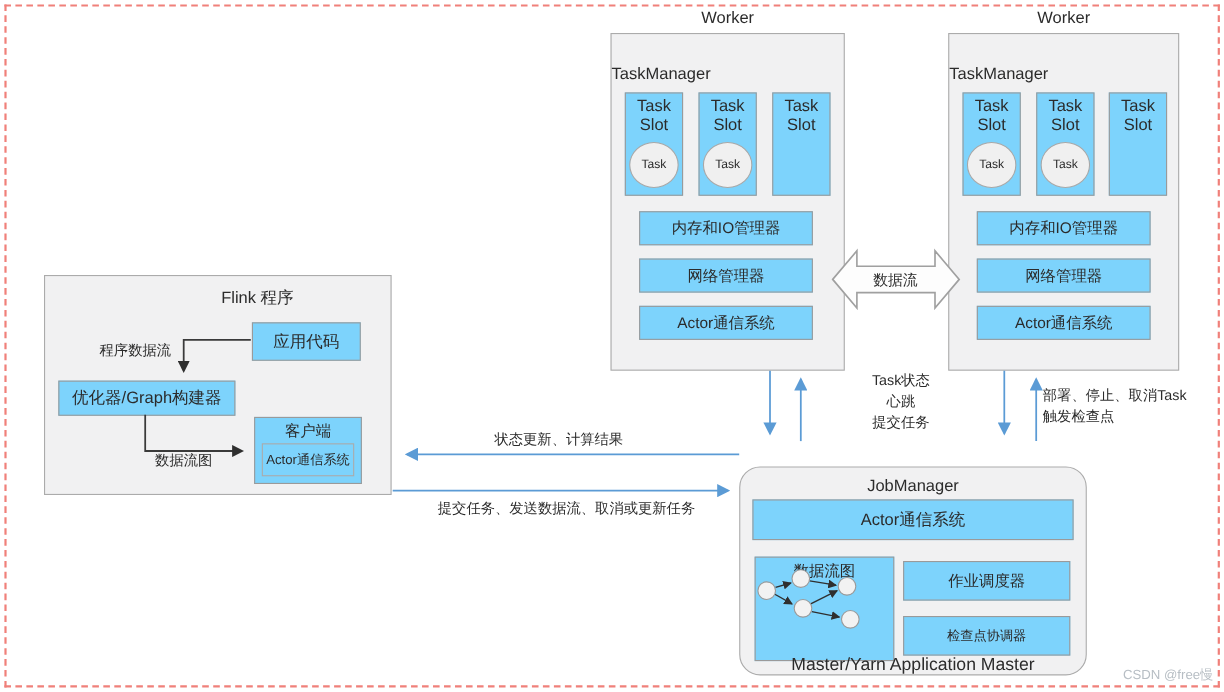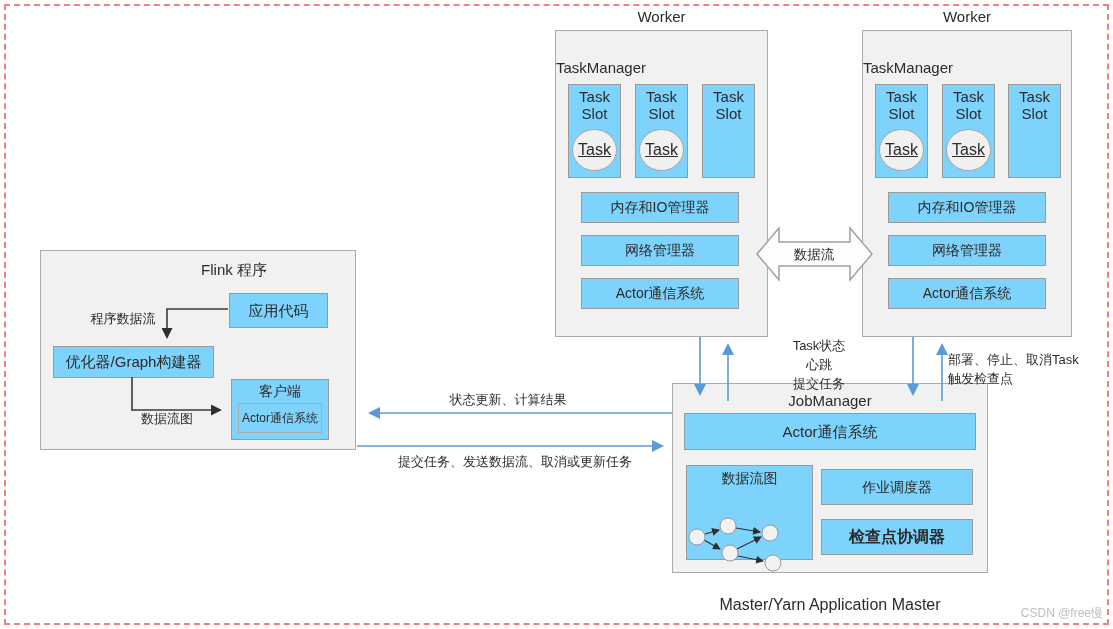--- a/index.html
+++ b/index.html
@@ -16,21 +16,21 @@
   .whitebox{
     position:absolute;background:#7dd3fc;border:1px solid #9A9A9A;box-sizing:border-box;
     text-align:center;
   }
   .section-title{position:absolute;text-align:center;font-size:15px;z-index:2;}
   .tm-title{position:absolute;top:28px;left:0;width:100%;text-align:left;font-size:15px;}
   .slot{top:53px;width:53px;height:94px;font-size:15px;line-height:1.15;padding-top:3px;}
   .task-circle{
     position:absolute;left:3px;top:44px;width:45px;height:42px;border-radius:50%;
     background:#F0F0F0;border:1px solid #A8A8A8;box-sizing:border-box;
-    font-size:16px;line-height:40px;text-align:center;text-decoration:underline;
+    font-size:11px;line-height:40px;text-align:center;
   }
   .comp{left:25px;width:158px;height:31px;line-height:29px;font-size:14px;}
   .floating-label{position:absolute;z-index:10;font-size:13px;line-height:1.3;}
   .center{text-align:center;}
   svg.overlay{position:absolute;left:0;top:0;z-index:5;pointer-events:none;}
   .jm-title{position:absolute;top:8px;left:0;width:100%;text-align:center;font-size:15px;}
   .client-title{position:absolute;top:3px;left:0;width:100%;text-align:center;font-size:14px;}
   .watermark{position:absolute;right:10px;bottom:7px;font-size:12px;color:#B7BEC4;z-index:10;}
   .footer-label{position:absolute;left:672px;top:596px;width:316px;text-align:center;font-size:16px;z-index:2;}
 </style>
@@ -89,28 +89,28 @@
   <div class="panel" style="left:40px;top:250px;width:316px;height:200px;">
     <div class="section-title" style="left:0;top:10px;width:100%;margin-left:36px;">Flink 程序</div>
     <div class="whitebox" style="left:188px;top:42px;width:99px;height:35px;line-height:33px;font-size:15px;">应用代码</div>
     <div class="whitebox" style="left:12px;top:95px;width:161px;height:32px;line-height:30px;font-size:15px;">优化器/Graph构建器</div>
     <div class="whitebox" style="left:190px;top:128px;width:98px;height:61px;">
       <div class="client-title">客户端</div>
       <div class="whitebox" style="left:6px;top:23px;width:84px;height:30px;line-height:28px;font-size:12px;border-color:#ABABAB;">Actor通信系统</div>
     </div>
   </div>
 
-  <div class="panel" style="left:672px;top:383px;width:316px;height:190px;">
+  <div class="panel" style="left:672px;top:424px;width:316px;height:190px;border-radius:19px;">
     <div class="jm-title">JobManager</div>
     <div class="whitebox" style="left:11px;top:29px;width:292px;height:37px;line-height:35px;font-size:15px;">Actor通信系统</div>
     <div class="whitebox" style="left:13px;top:81px;width:127px;height:95px;">
       <div style="position:absolute;top:4px;left:0;width:100%;font-size:14px;">数据流图</div>
     </div>
     <div class="whitebox" style="left:148px;top:85px;width:152px;height:36px;line-height:34px;font-size:14px;">作业调度器</div>
-    <div class="whitebox" style="left:148px;top:135px;width:152px;height:36px;line-height:34px;font-size:16px;font-weight:bold;">检查点协调器</div>
+    <div class="whitebox" style="left:148px;top:135px;width:152px;height:36px;line-height:34px;font-size:12px;">检查点协调器</div>
   </div>
   <div class="footer-label">Master/Yarn Application Master</div>
 
   <svg class="overlay" width="1113" height="629" viewBox="0 0 1113 629">
     <defs>
       <marker id="mb" markerUnits="userSpaceOnUse" markerWidth="12" markerHeight="12" refX="10" refY="6" orient="auto">
         <path d="M0,0 L12,6 L0,12 Z" fill="#5B9BD5"></path>
       </marker>
       <marker id="mk" markerUnits="userSpaceOnUse" markerWidth="11" markerHeight="11" refX="9" refY="5.5" orient="auto">
         <path d="M0,0 L11,5.5 L0,11 Z" fill="#2F2F2F"></path>

